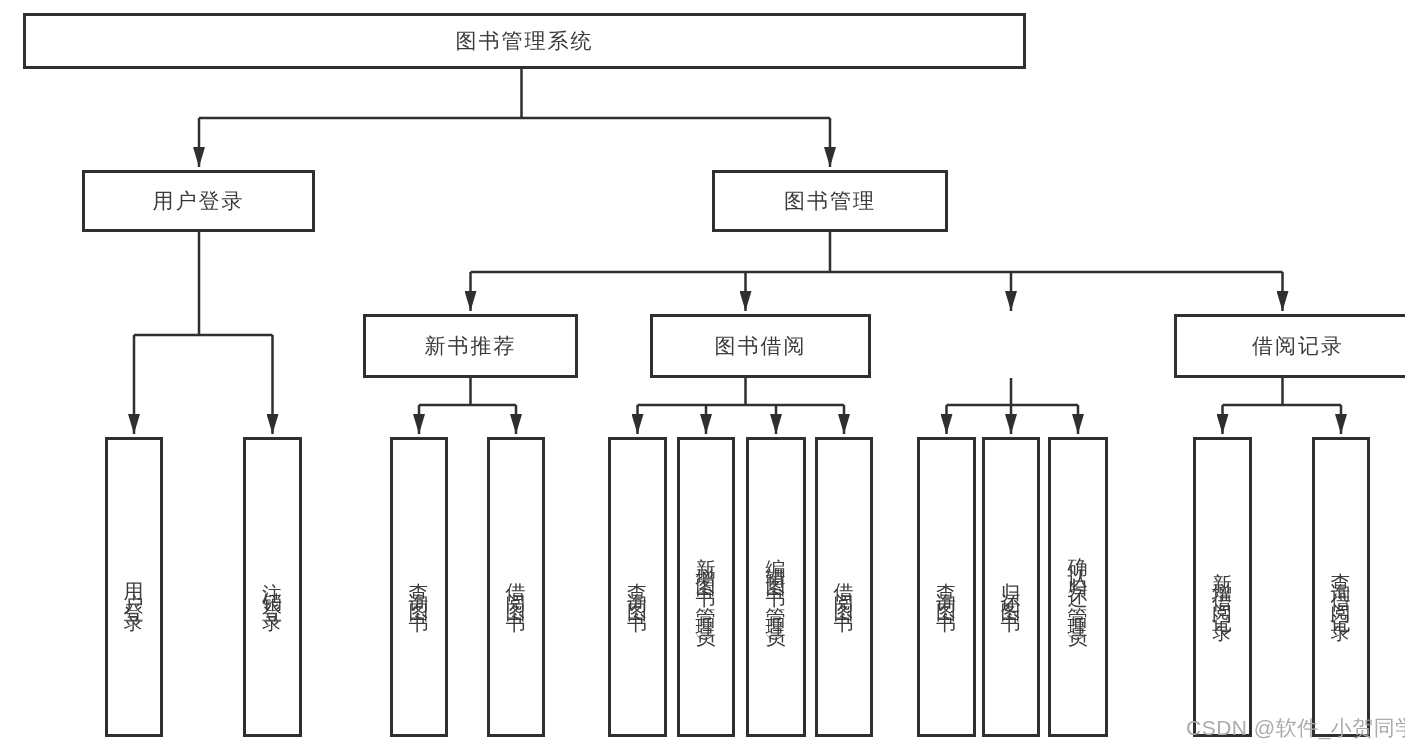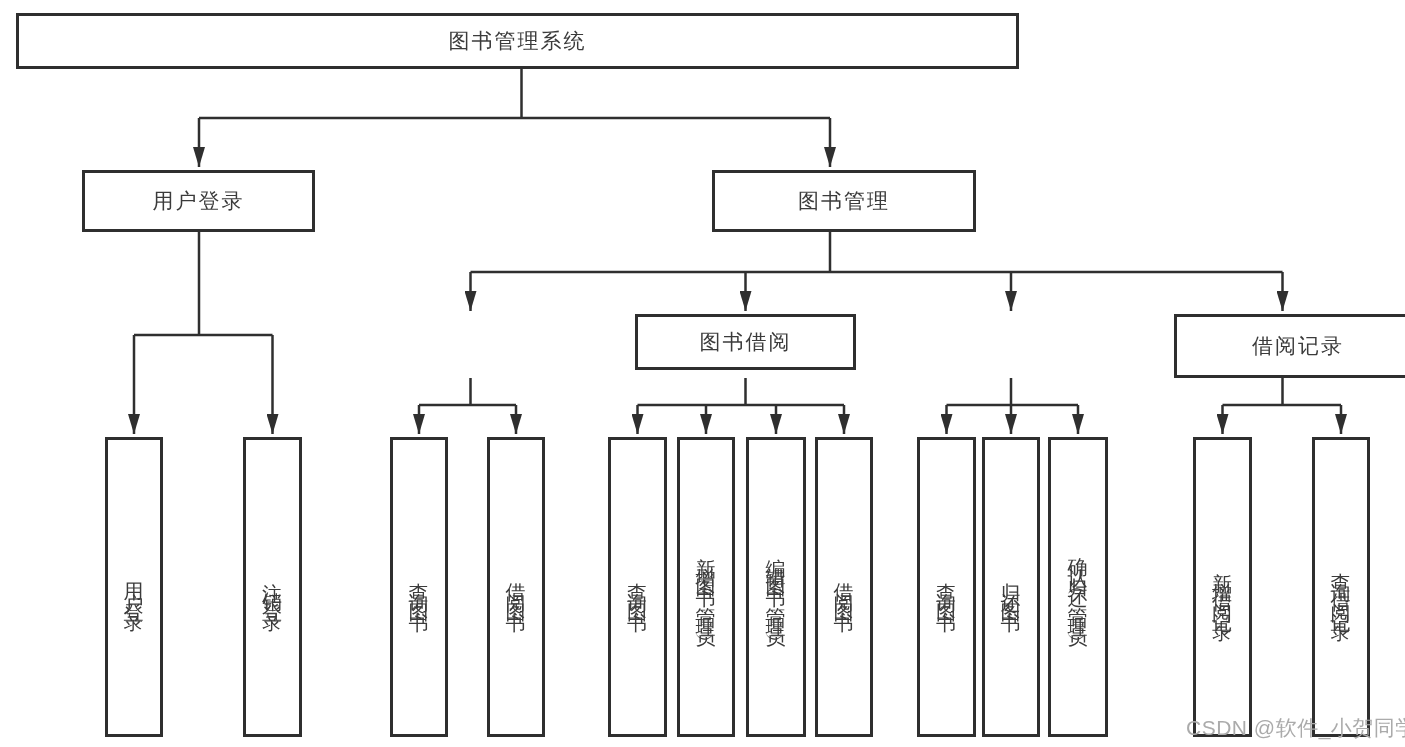--- a/index.html
+++ b/index.html
@@ -88,26 +88,27 @@
       <path d="M946.5 405 V434" marker-end="url(#arrow)"></path>
       <path d="M1011 405 V434" marker-end="url(#arrow)"></path>
       <path d="M1078 405 V434" marker-end="url(#arrow)"></path>
 
       <path d="M1282.5 378 V405 M1222.5 405 H1341"></path>
       <path d="M1222.5 405 V434" marker-end="url(#arrow)"></path>
       <path d="M1341 405 V434" marker-end="url(#arrow)"></path>
     </g>
   </svg>
 
-  <div class="node h" style="left:16px;top:13px;width:1003px;height:56px">图书管理系统</div>
+  <div class="node h" style="left:23px;top:13px;width:1003px;height:56px">图书管理系统</div>
 
   <div class="node h" style="left:82px;top:170px;width:233px;height:62px">用户登录</div>
-  <div class="node h" style="left:712px;top:170px;width:264px;height:62px">图书管理</div>
+  <div class="node h" style="left:712px;top:170px;width:236px;height:62px">图书管理</div>
 
-  <div class="node h" style="left:635px;top:314px;width:221px;height:56px">图书借阅</div>
+  <div class="node h" style="left:363px;top:314px;width:215px;height:64px">新书推荐</div>
+  <div class="node h" style="left:650px;top:314px;width:221px;height:64px">图书借阅</div>
   <div class="node h" style="left:1174px;top:314px;width:248px;height:64px">借阅记录</div>
 
   <div class="node v" style="left:105px;top:437px;width:58px;height:300px">用户登录</div>
   <div class="node v" style="left:243px;top:437px;width:59px;height:300px">注销登录</div>
 
   <div class="node v" style="left:390px;top:437px;width:58px;height:300px">查询图书</div>
   <div class="node v" style="left:487px;top:437px;width:58px;height:300px">借阅图书</div>
 
   <div class="node v" style="left:608px;top:437px;width:59px;height:300px">查询图书</div>
   <div class="node v" style="left:677px;top:437px;width:58px;height:300px">新增图书（管理员）</div>

